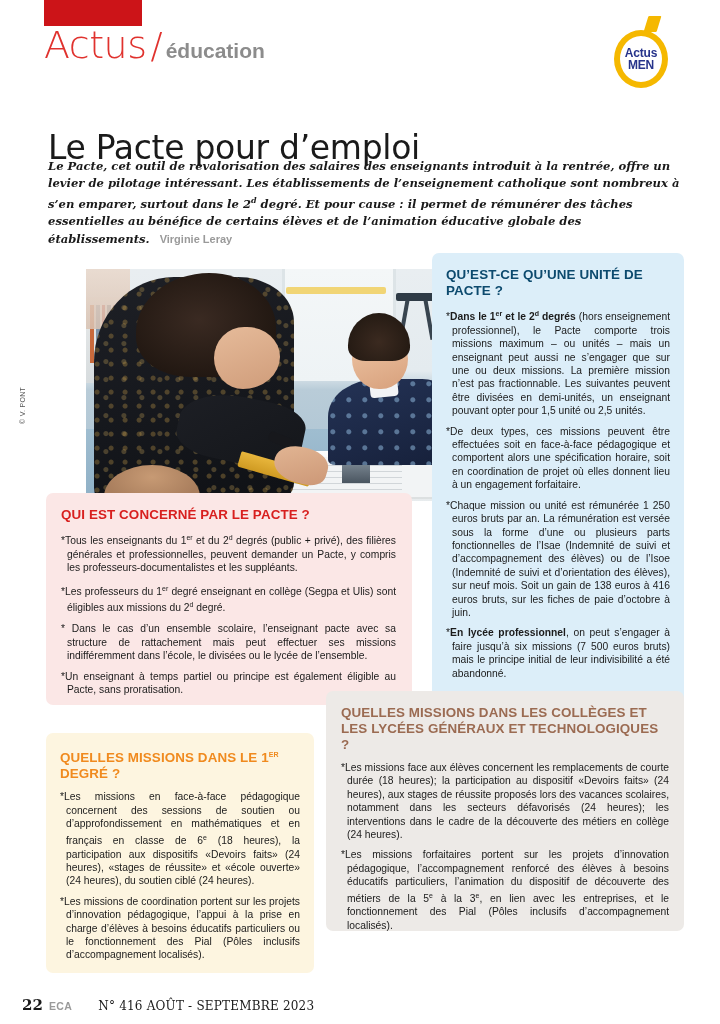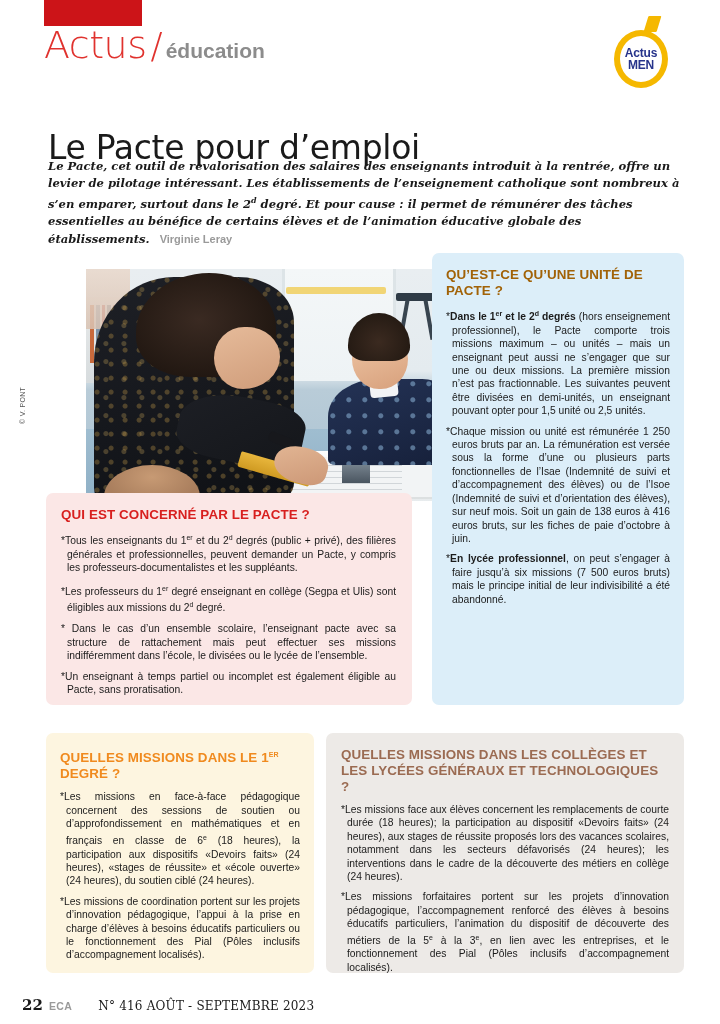--- a/index.html
+++ b/index.html
@@ -297,33 +297,33 @@
     padding: 14px 16px 12px 15px;
   }
   #box-qui h2 { color: #D8201F; }
 
   
   #box-unite {
     left: 432px; top: 253px; width: 252px; height: 452px;
     background: #DCEEF9;
     padding: 14px 14px 12px 14px;
   }
-  #box-unite h2 { color: #a16207; }
+  #box-unite h2 { color: #0c4a6e; }
 
   
   #box-1er {
     left: 46px; top: 733px; width: 268px; height: 240px;
     background: #FDF5E0;
     padding: 14px 14px 12px 14px;
   }
   #box-1er h2 { color: #F08A1E; }
 
   
   #box-colleges {
-    left: 326px; top: 733px; width: 358px; height: 240px;
+    left: 326px; top: 691px; width: 358px; height: 240px;
     background: #EDEAE7;
     padding: 14px 15px 12px 15px;
   }
   #box-colleges h2 { color: #9B6B52; }
 
   
   #footer {
     position: absolute;
     left: 22px; top: 996px;
     display: flex;
@@ -393,28 +393,29 @@
   <div class="child-fg"></div>
 </figure>
 <div id="photo-credit">© V. PONT</div>
 
 <section class="box" id="box-qui">
   <h2>QUI EST CONCERNÉ PAR LE PACTE ?</h2>
   <div>
       <p>*Tous les enseignants du 1<sup>er</sup> et du 2<sup>d</sup> degrés (public + privé), des filières générales et professionnelles, peuvent demander un Pacte, y compris les professeurs-documentalistes et les suppléants.</p>
       <p>*Les professeurs du 1<sup>er</sup> degré enseignant en collège (Segpa et Ulis) sont éligibles aux missions du 2<sup>d</sup> degré.</p>
       <p>* Dans le cas d’un ensemble scolaire, l’enseignant pacte avec sa structure de rattachement mais peut effectuer ses missions indifféremment dans l’école, le divisées ou le lycée de l’ensemble.</p>
-      <p>*Un enseignant à temps partiel ou incomplet est également éligible au Pacte, sans proratisation.</p>
+      <p>*Un enseignant à temps partiel ou principe est également éligible au Pacte, sans proratisation.</p>
     </div>
 </section>
 
 <section class="box" id="box-unite">
   <h2>QU’EST-CE QU’UNE UNITÉ DE PACTE ?</h2>
   <div>
       <p>*<b>Dans le 1<sup>er</sup> et le 2<sup>d</sup> degrés</b> (hors enseignement professionnel), le Pacte comporte trois missions maximum – ou unités – mais un enseignant peut aussi ne s’engager que sur une ou deux missions. La première mission n’est pas fractionnable. Les suivantes peuvent être divisées en demi-unités, un enseignant pouvant opter pour 1,5 unité ou 2,5 unités.</p>
+      <p>*De deux types, ces missions peuvent être effectuées soit en face-à-face pédagogique et comportent alors une spécification horaire, soit en coordination de projet où elles donnent lieu à un engagement forfaitaire.</p>
       <p>*Chaque mission ou unité est rémunérée 1 250 euros bruts par an. La rémunération est versée sous la forme d’une ou plusieurs parts fonctionnelles de l’Isae (Indemnité de suivi et d’accompagnement des élèves) ou de l’Isoe (Indemnité de suivi et d’orientation des élèves), sur neuf mois. Soit un gain de 138 euros à 416 euros bruts, sur les fiches de paie d’octobre à juin.</p>
       <p>*<b>En lycée professionnel</b>, on peut s’engager à faire jusqu’à six missions (7 500 euros bruts) mais le principe initial de leur indivisibilité a été abandonné.</p>
     </div>
 </section>
 
 <section class="box" id="box-1er">
   <h2>QUELLES MISSIONS DANS LE 1<sup>ER</sup> DEGRÉ ?</h2>
   <div>
       <p>*Les missions en face-à-face pédagogique concernent des sessions de soutien ou d’approfondissement en mathématiques et en français en classe de 6<sup>e</sup> (18 heures), la participation aux dispositifs «Devoirs faits» (24 heures), «stages de réussite» et «école ouverte» (24 heures), du soutien ciblé (24 heures).</p>
       <p>*Les missions de coordination portent sur les projets d’innovation pédagogique, l’appui à la prise en charge d’élèves à besoins éducatifs particuliers ou le fonctionnement des Pial (Pôles inclusifs d’accompagnement localisés).</p>

